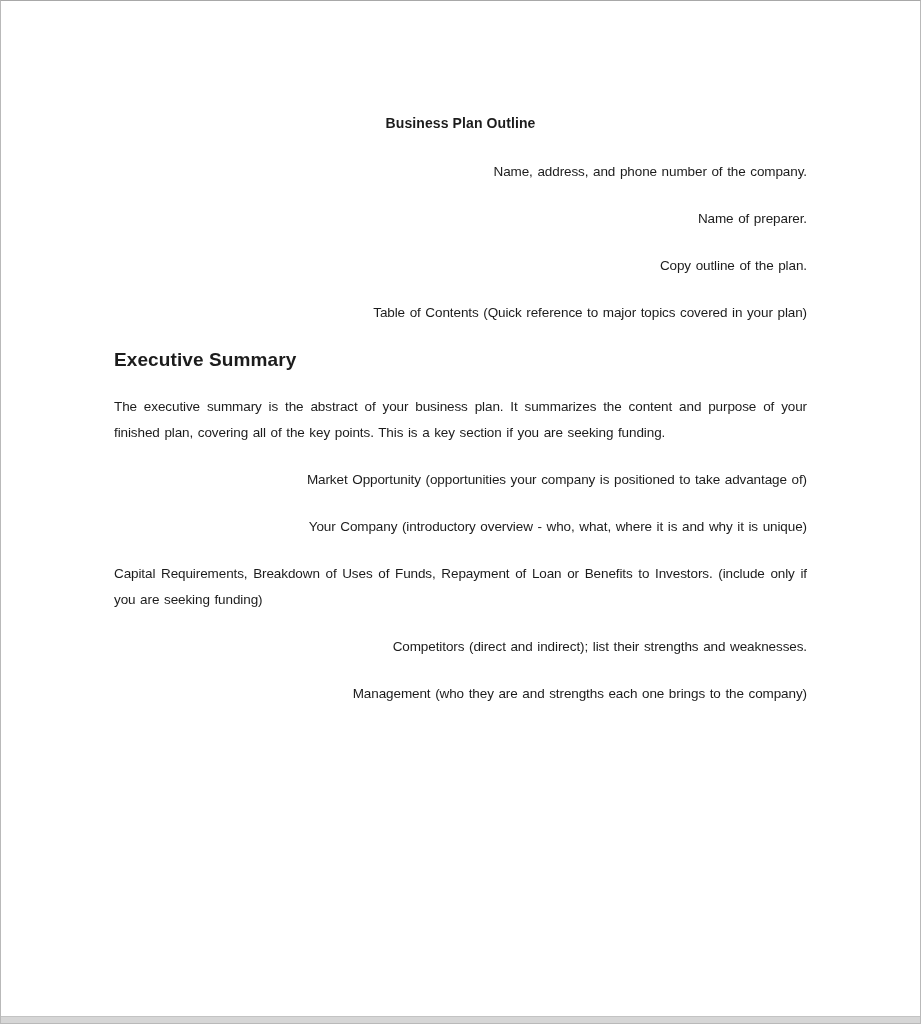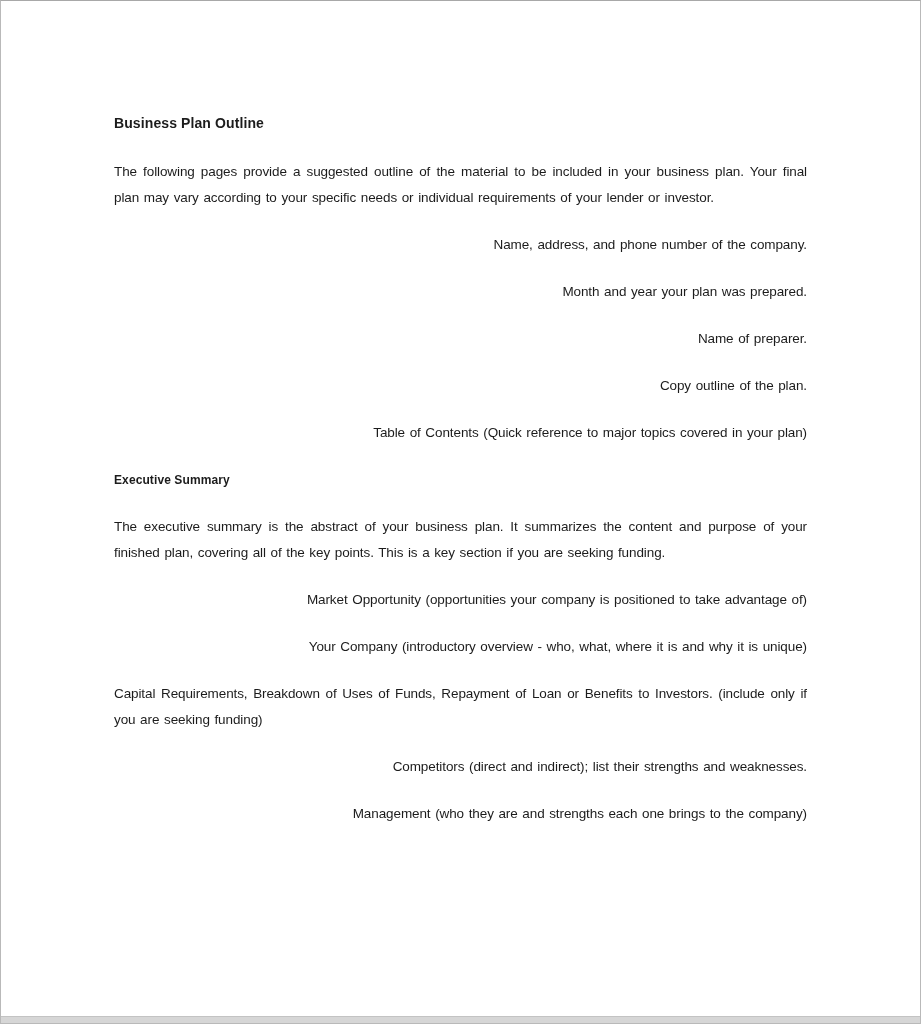--- a/index.html
+++ b/index.html
@@ -19,40 +19,40 @@
     font-family: "Liberation Sans", "DejaVu Sans", sans-serif;
     color: #1c1c1c;
   }
   .content {
     position: absolute;
     top: 0; left: 0; right: 0;
     padding: 112px 113px 0 113px;
     box-sizing: border-box;
   }
   .doc-title {
-    text-align: left;
+    text-align: center;
     font-weight: bold;
     font-size: 14px;
     letter-spacing: 0.1px;
     line-height: 20px;
     margin: 0 0 26px 0;
   }
   .para {
     font-size: 13.5px;
     line-height: 26px;
     letter-spacing: -0.1px;
     word-spacing: 1px;
     text-align: justify;
     margin: 0 0 21px 0;
   }
   .para.single {
     text-align: right;
   }
   .heading {
-    font-size: 12px;
+    font-size: 19px;
     font-weight: bold;
     line-height: 26px;
     letter-spacing: 0.1px;
     text-align: left;
     margin: 0 0 21px 0;
   }
   .bottom-bar {
     position: absolute;
     left: 0;
     bottom: 0;
@@ -63,23 +63,21 @@
   }
 </style>
 </head>
 <body>
 
 <div class="page">
   <div class="content">
 
     <h1 class="doc-title">Business Plan Outline</h1>
 
-    <p class="para">The following pages provide a suggested outline of the material to be included in your business plan. Your final plan may vary according to your specific needs or individual requirements of your lender or investor.</p>
     <p class="para single">Name, address, and phone number of the company.</p>
-    <p class="para single">Month and year your plan was prepared.</p>
     <p class="para single">Name of preparer.</p>
     <p class="para single">Copy outline of the plan.</p>
     <p class="para single">Table of Contents (Quick reference to major topics covered in your plan)</p>
 
     <h2 class="heading">Executive Summary</h2>
 
     <p class="para">The executive summary is the abstract of your business plan. It summarizes the content and purpose of your finished plan, covering all of the key points. This is a key section if you are seeking funding.</p>
     <p class="para single">Market Opportunity (opportunities your company is positioned to take advantage of)</p>
     <p class="para single">Your Company (introductory overview - who, what, where it is and why it is unique)</p>
     <p class="para">Capital Requirements, Breakdown of Uses of Funds, Repayment of Loan or Benefits to Investors. (include only if you are seeking funding)</p>

